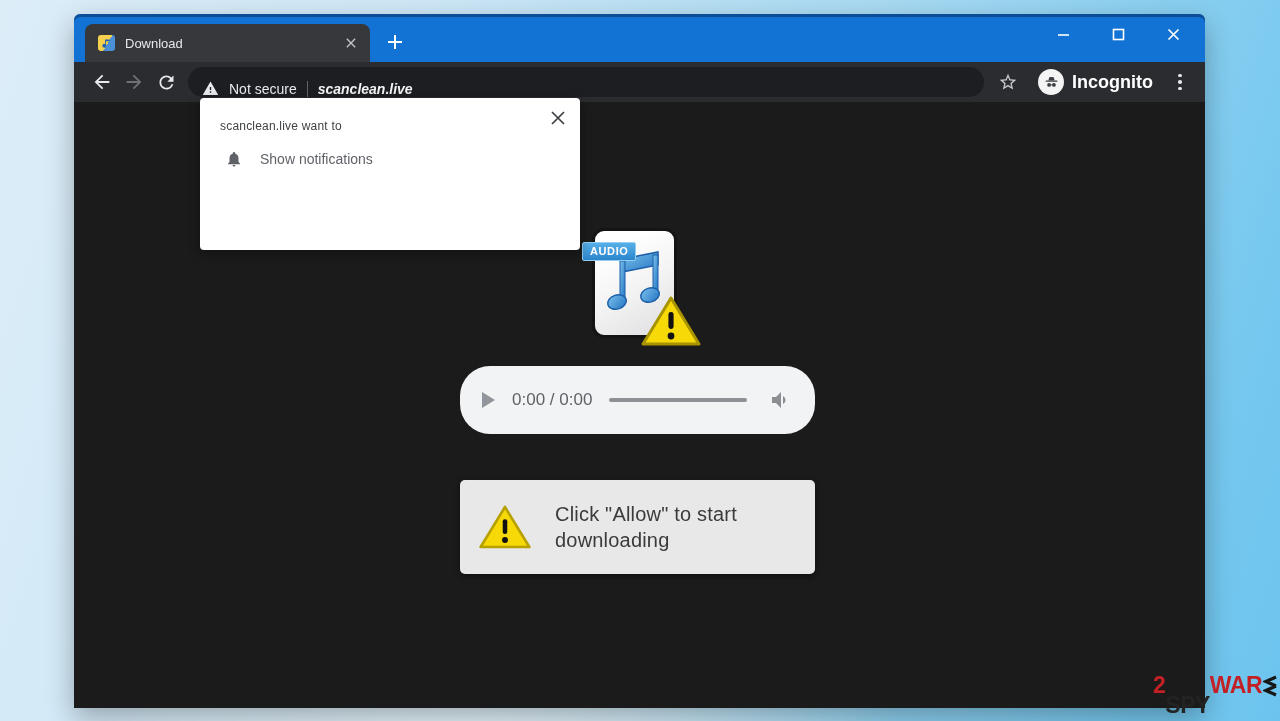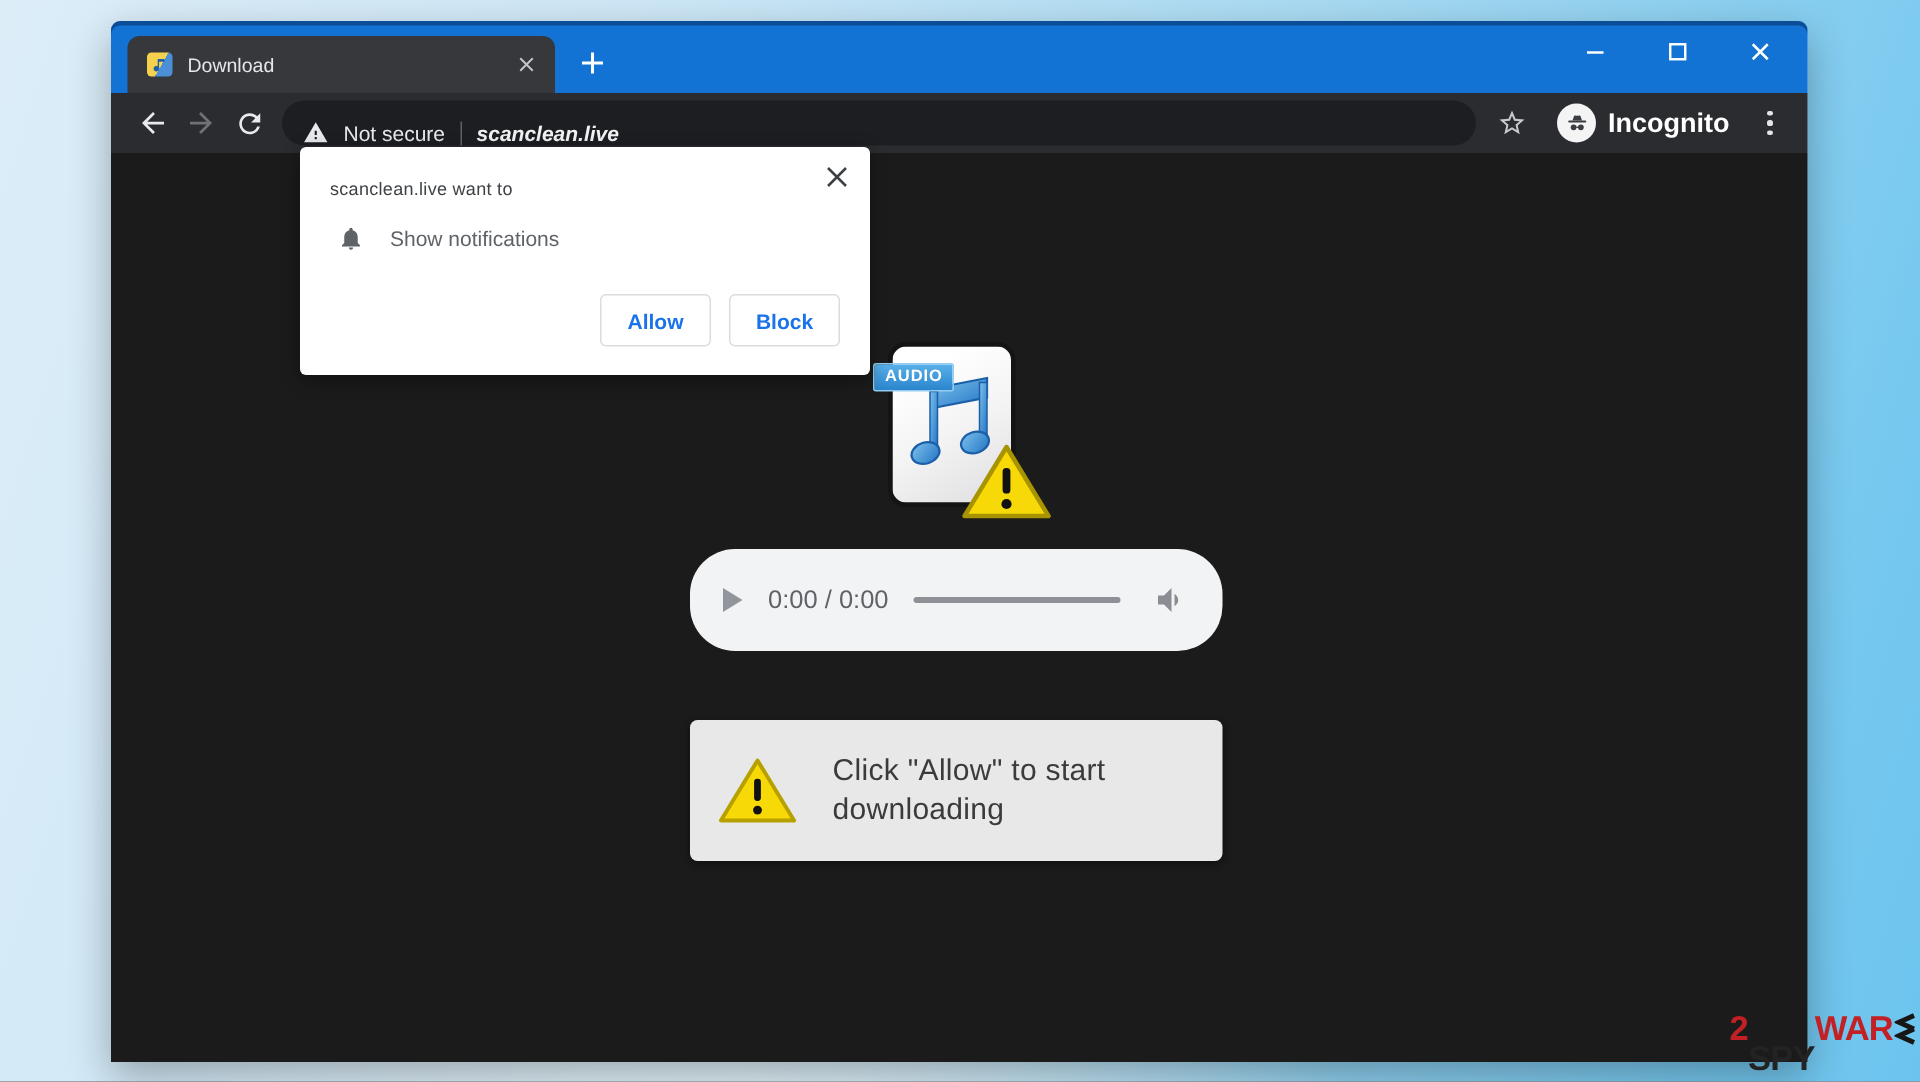--- a/index.html
+++ b/index.html
@@ -243,24 +243,20 @@
             <svg width="18" height="18" viewBox="0 0 24 24">
                 <path fill="#5f6368" d="M12 22c1.1 0 2-.9 2-2h-4c0 1.1.9 2 2 2zm6-6v-5c0-3.07-1.63-5.64-4.5-6.32V4c0-.83-.67-1.5-1.5-1.5S10.5 3.17 10.5 4v.68C7.64 5.36 6 7.92 6 11v5l-2 2v1h16v-1l-2-2z"></path>
               </svg>
           </span>
           <span class="perm-label">Show notifications</span>
         </div>
         <div class="dlg-close">
           <svg width="14" height="14" viewBox="0 0 14 14">
               <path stroke="#3c4043" stroke-width="1.7" d="M1 1l12 12M13 1L1 13"></path>
             </svg>
-        </div>
-        <div class="dlg-buttons">
-          <button class="dlg-btn">Allow</button>
-          <button class="dlg-btn">Block</button>
         </div>
       </div>
 
       <div class="audio-doc"></div>
       <svg class="note-svg" width="60" height="72" viewBox="0 0 60 72">
         <defs>
           <linearGradient id="ng" x1="0" y1="0" x2="1" y2="1">
             <stop offset="0" stop-color="#7dc2ec"></stop>
               <stop offset="1" stop-color="#2374c4"></stop>
           </linearGradient>

